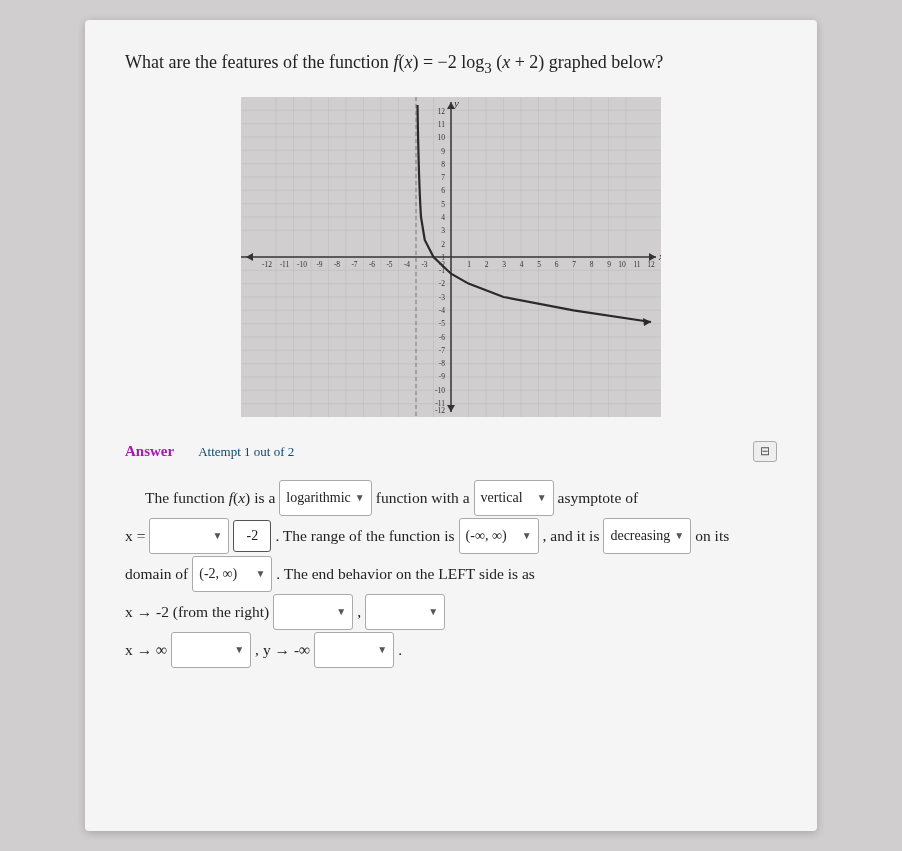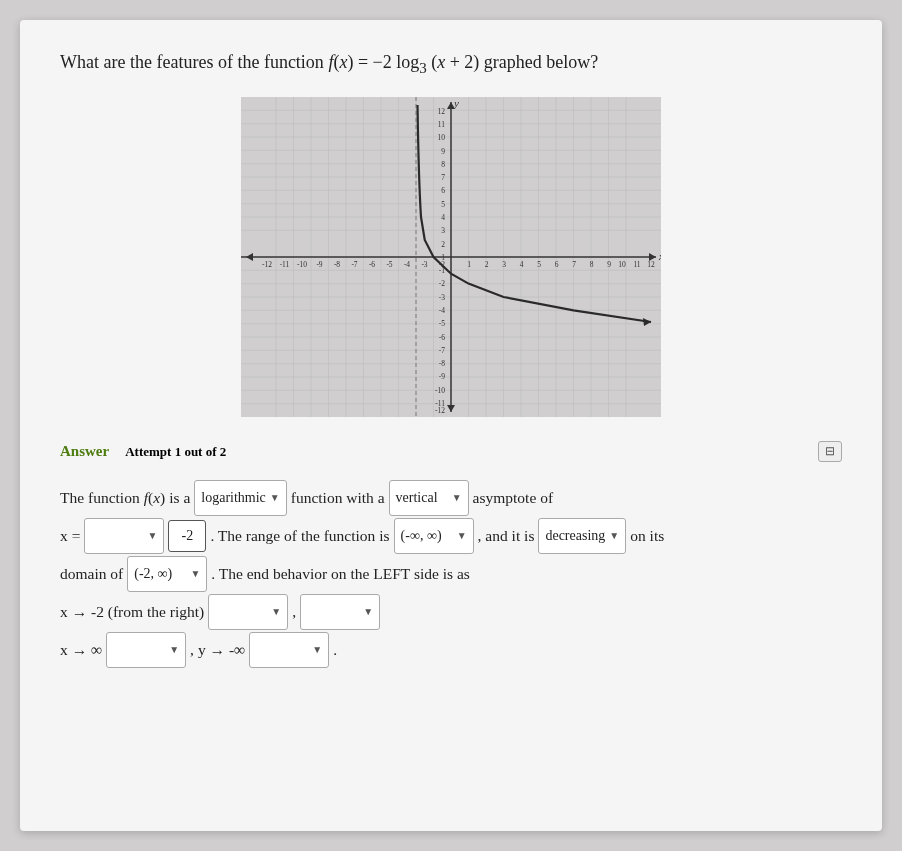--- a/index.html
+++ b/index.html
@@ -7,21 +7,21 @@
       background: #d0cece;
       font-family: 'Times New Roman', Times, serif;
       display: flex;
       justify-content: center;
       align-items: flex-start;
       min-height: 851px;
       padding: 20px;
     }
     .page {
       background: #f5f5f5;
-      width: 862px;
+      width: 732px;
       min-height: 811px;
       padding: 30px 40px 40px 40px;
       border-radius: 4px;
       box-shadow: 0 2px 8px rgba(0,0,0,0.2);
     }
     .question {
       font-size: 18px;
       color: #222;
       margin-bottom: 18px;
       line-height: 1.4;
@@ -40,38 +40,39 @@
     svg.graph {
       width: 100%;
       height: 100%;
     }
     .answer-section {
       margin-top: 10px;
     }
     .answer-label {
       font-size: 15px;
       font-weight: bold;
-      color: #4d7c0f;
+      color: #a21caf;
       margin-top: 32px;
     }
     .attempt-label {
       font-size: 13px;
-      color: #000000;
-      font-weight: bold;
-      margin-left: 12px;
+      color: #0c4a6e;
+      font-weight: normal;
+      margin-left: 20px;
     }
     .answer-row {
       display: flex;
       align-items: center;
       flex-wrap: wrap;
       font-size: 15.5px;
       color: #222;
       margin-top: 18px;
       line-height: 2.0;
       gap: 4px;
+      margin-left: 20px;
     }
     .answer-row2 {
       display: flex;
       align-items: center;
       flex-wrap: wrap;
       font-size: 15.5px;
       color: #222;
       margin-top: 2px;
       line-height: 2.0;
       gap: 4px;

